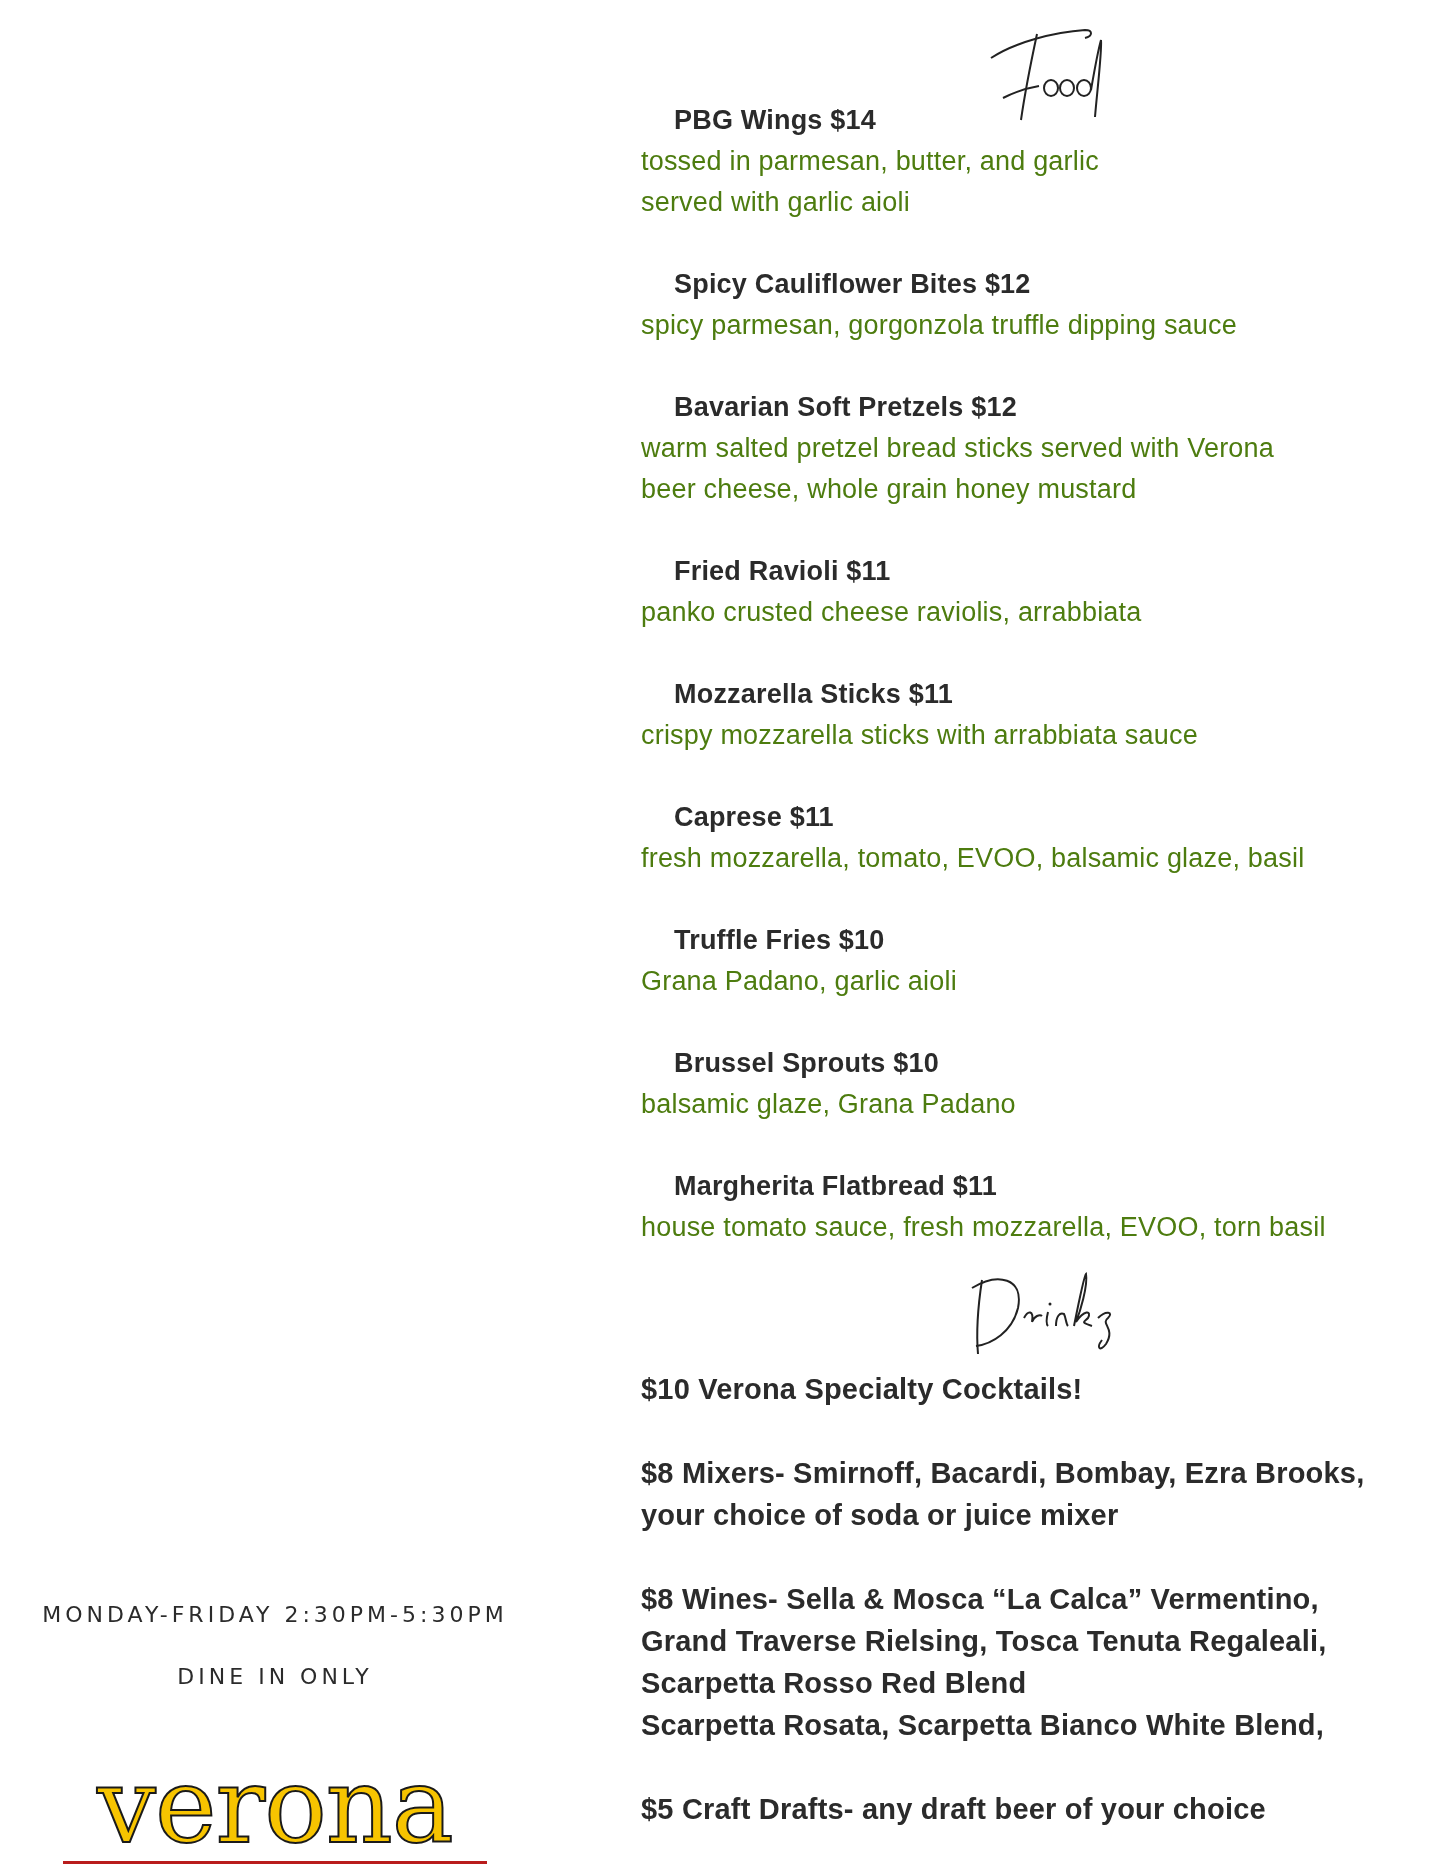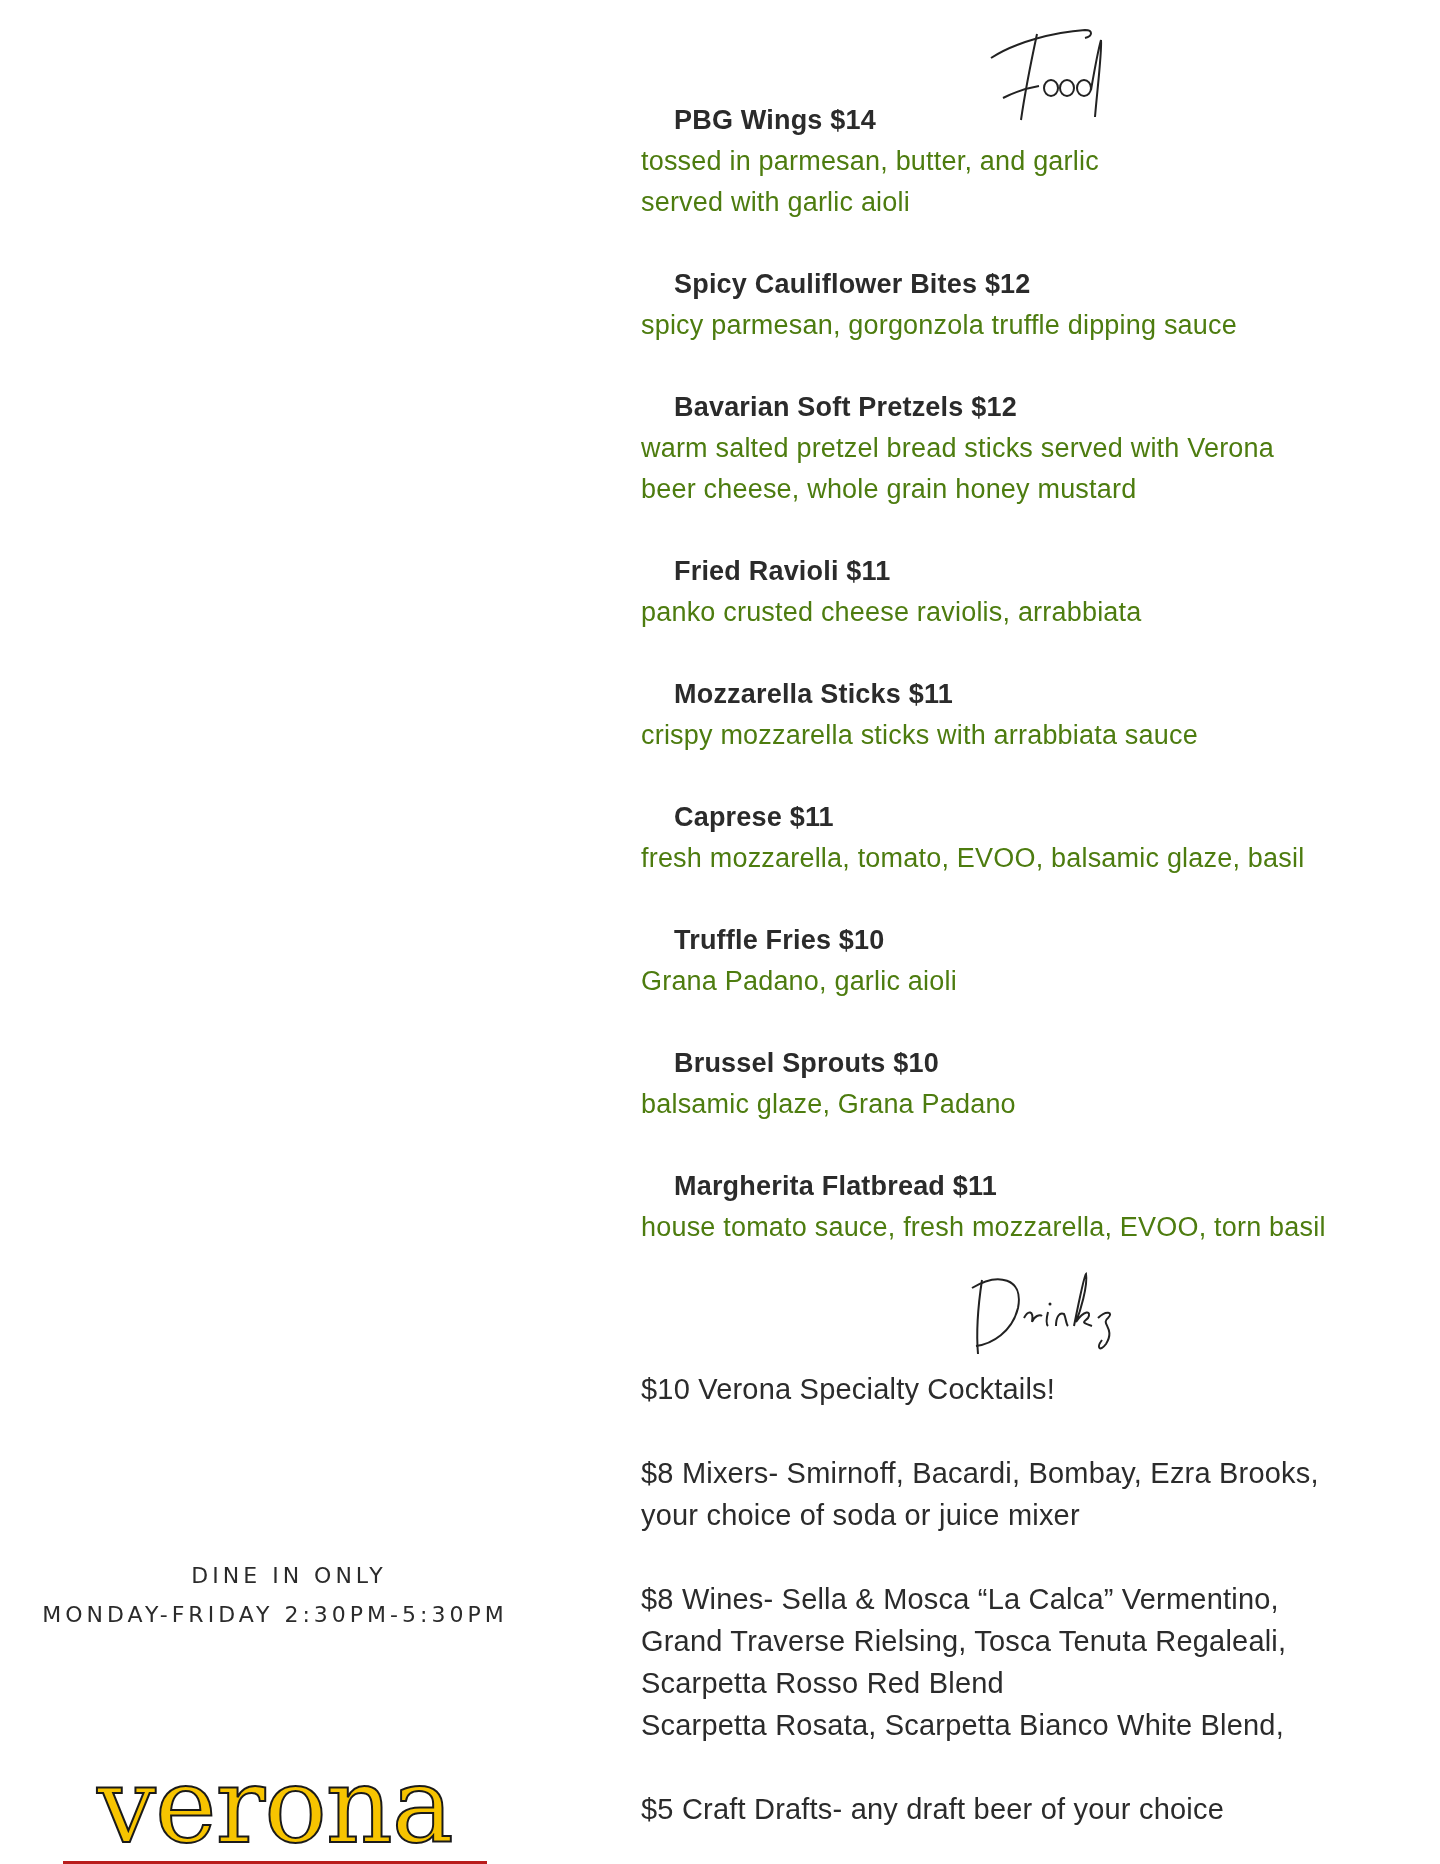--- a/index.html
+++ b/index.html
@@ -11,21 +11,21 @@
     overflow: hidden;
   }
   .big-title svg { display: block; }
 
   .hours {
     position: absolute; left: 0; width: 550px; text-align: center;
     font-family: "DejaVu Sans", sans-serif; font-size: 22px; letter-spacing: 4px;
     color: #2b2b2b;
   }
   .hours.l1 { top: 1602px; }
-  .hours.l2 { top: 1563px; padding-left: 14px; }
+  .hours.l2 { top: 1664px; }
 
   .logo { position: absolute; left: 63px; top: 1772px; width: 424px; height: 124px; }
   .logo-word {
     position: absolute; left: 0; top: -18px; width: 424px; text-align: center;
     font-family: "DejaVu Serif", serif; font-size: 104px; line-height: 1; letter-spacing: -1px;
     color: #f7c400;
     -webkit-text-stroke: 2px #1a1a1a;
   }
   .logo-bar {
     position: absolute; left: 0; top: 89px; width: 424px; height: 34px; background: #b91c1c;
@@ -46,21 +46,21 @@
   .food-item .line {
     font-family: "Liberation Sans", sans-serif; font-size: 27px; line-height: 41px;
     color: #4d7c0f; white-space: nowrap; letter-spacing: 0.2px;
   }
   .food-item .name { font-weight: bold; color: #2b2b2b; margin-left: 33px; }
 
   .drinks { position: absolute; left: 641px; top: 1368px; width: 790px; }
   .drink-item { margin: 0 0 42px 0; }
   .drink-item .line {
     font-family: "Liberation Sans", sans-serif; font-size: 29px; line-height: 42px;
-    color: #2b2b2b; white-space: nowrap; font-weight: normal; letter-spacing: 0.2px;
+    color: #2b2b2b; white-space: nowrap; font-weight: bold; letter-spacing: 0.2px;
   }
 </style>
 </head>
 <body>
 
 <div class="big-title">
   <svg width="300" height="1367" viewBox="0 0 300 1367">
     <g transform="translate(300,1367) rotate(-90)">
       <text x="0" y="285" font-family="Liberation Sans, sans-serif" font-weight="bold" font-size="400" textLength="1367" lengthAdjust="spacingAndGlyphs" fill="#e8ddd4">HAPPY HOUR</text>
     </g>

